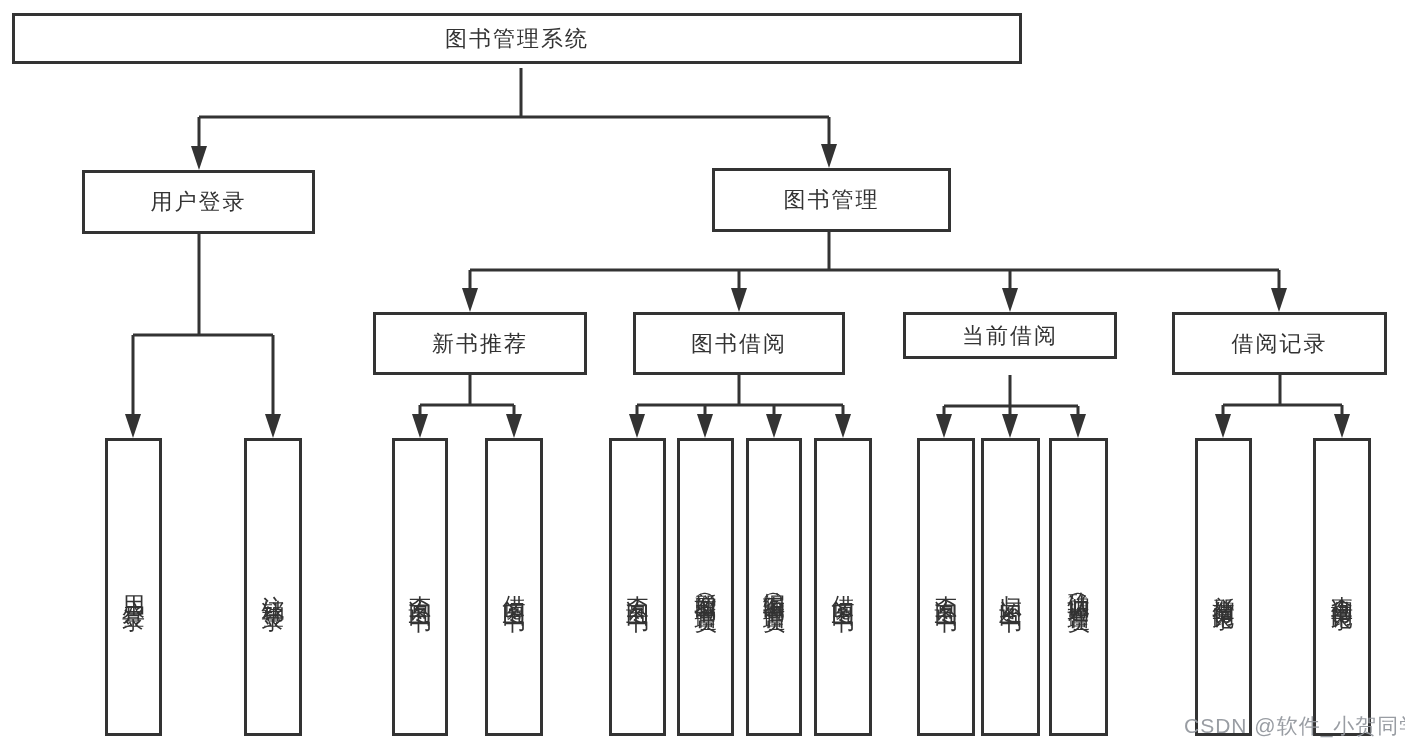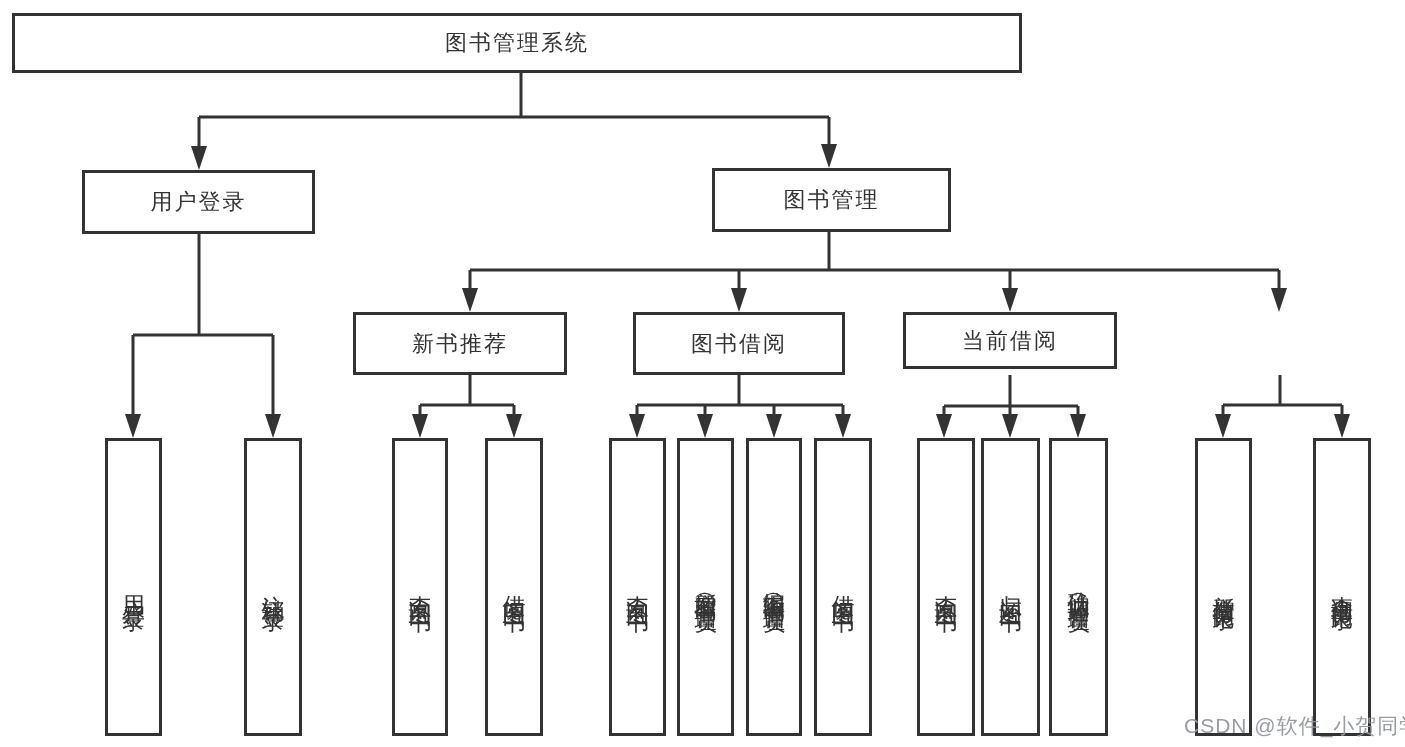--- a/index.html
+++ b/index.html
@@ -66,39 +66,42 @@
       <polygon points="766,414 782,414 774,438"></polygon>
       <polygon points="835,414 851,414 843,438"></polygon>
       <polygon points="936,414 952,414 944,438"></polygon>
       <polygon points="1002,414 1018,414 1010,438"></polygon>
       <polygon points="1070,414 1086,414 1078,438"></polygon>
       <polygon points="1215,414 1231,414 1223,438"></polygon>
       <polygon points="1334,414 1350,414 1342,438"></polygon>
     </g>
   </svg>
 
-  <div class="node h" style="left:12px;top:13px;width:1010px;height:60px;">
+  <div class="node h" style="left:12px;top:13px;width:1010px;height:51px;">
     <span>图书管理系统</span>
   </div>
 
   <div class="node h" style="left:82px;top:170px;width:233px;height:64px;">
     <span>用户登录</span>
   </div>
   <div class="node h" style="left:712px;top:168px;width:239px;height:64px;">
     <span>图书管理</span>
   </div>
 
-  <div class="node h" style="left:353px;top:312px;width:214px;height:63px;">
+  <div class="node h" style="left:373px;top:312px;width:214px;height:63px;">
     <span>新书推荐</span>
   </div>
   <div class="node h" style="left:633px;top:312px;width:212px;height:63px;text-align:center;">
     <span>图书借阅</span>
   </div>
-  <div class="node h" style="left:903px;top:312px;width:214px;height:57px;">
+  <div class="node h" style="left:903px;top:312px;width:214px;height:47px;">
     <span>当前借阅</span>
+  </div>
+  <div class="node h" style="left:1172px;top:312px;width:215px;height:63px;">
+    <span>借阅记录</span>
   </div>
 
   <div class="node v" style="left:105px;top:438px;width:57px;height:298px;">
     <span>用户登录</span>
   </div>
   <div class="node v" style="left:244px;top:438px;width:58px;height:298px;">
     <span>注销登录</span>
   </div>
 
   <div class="node v" style="left:392px;top:438px;width:56px;height:298px;">

